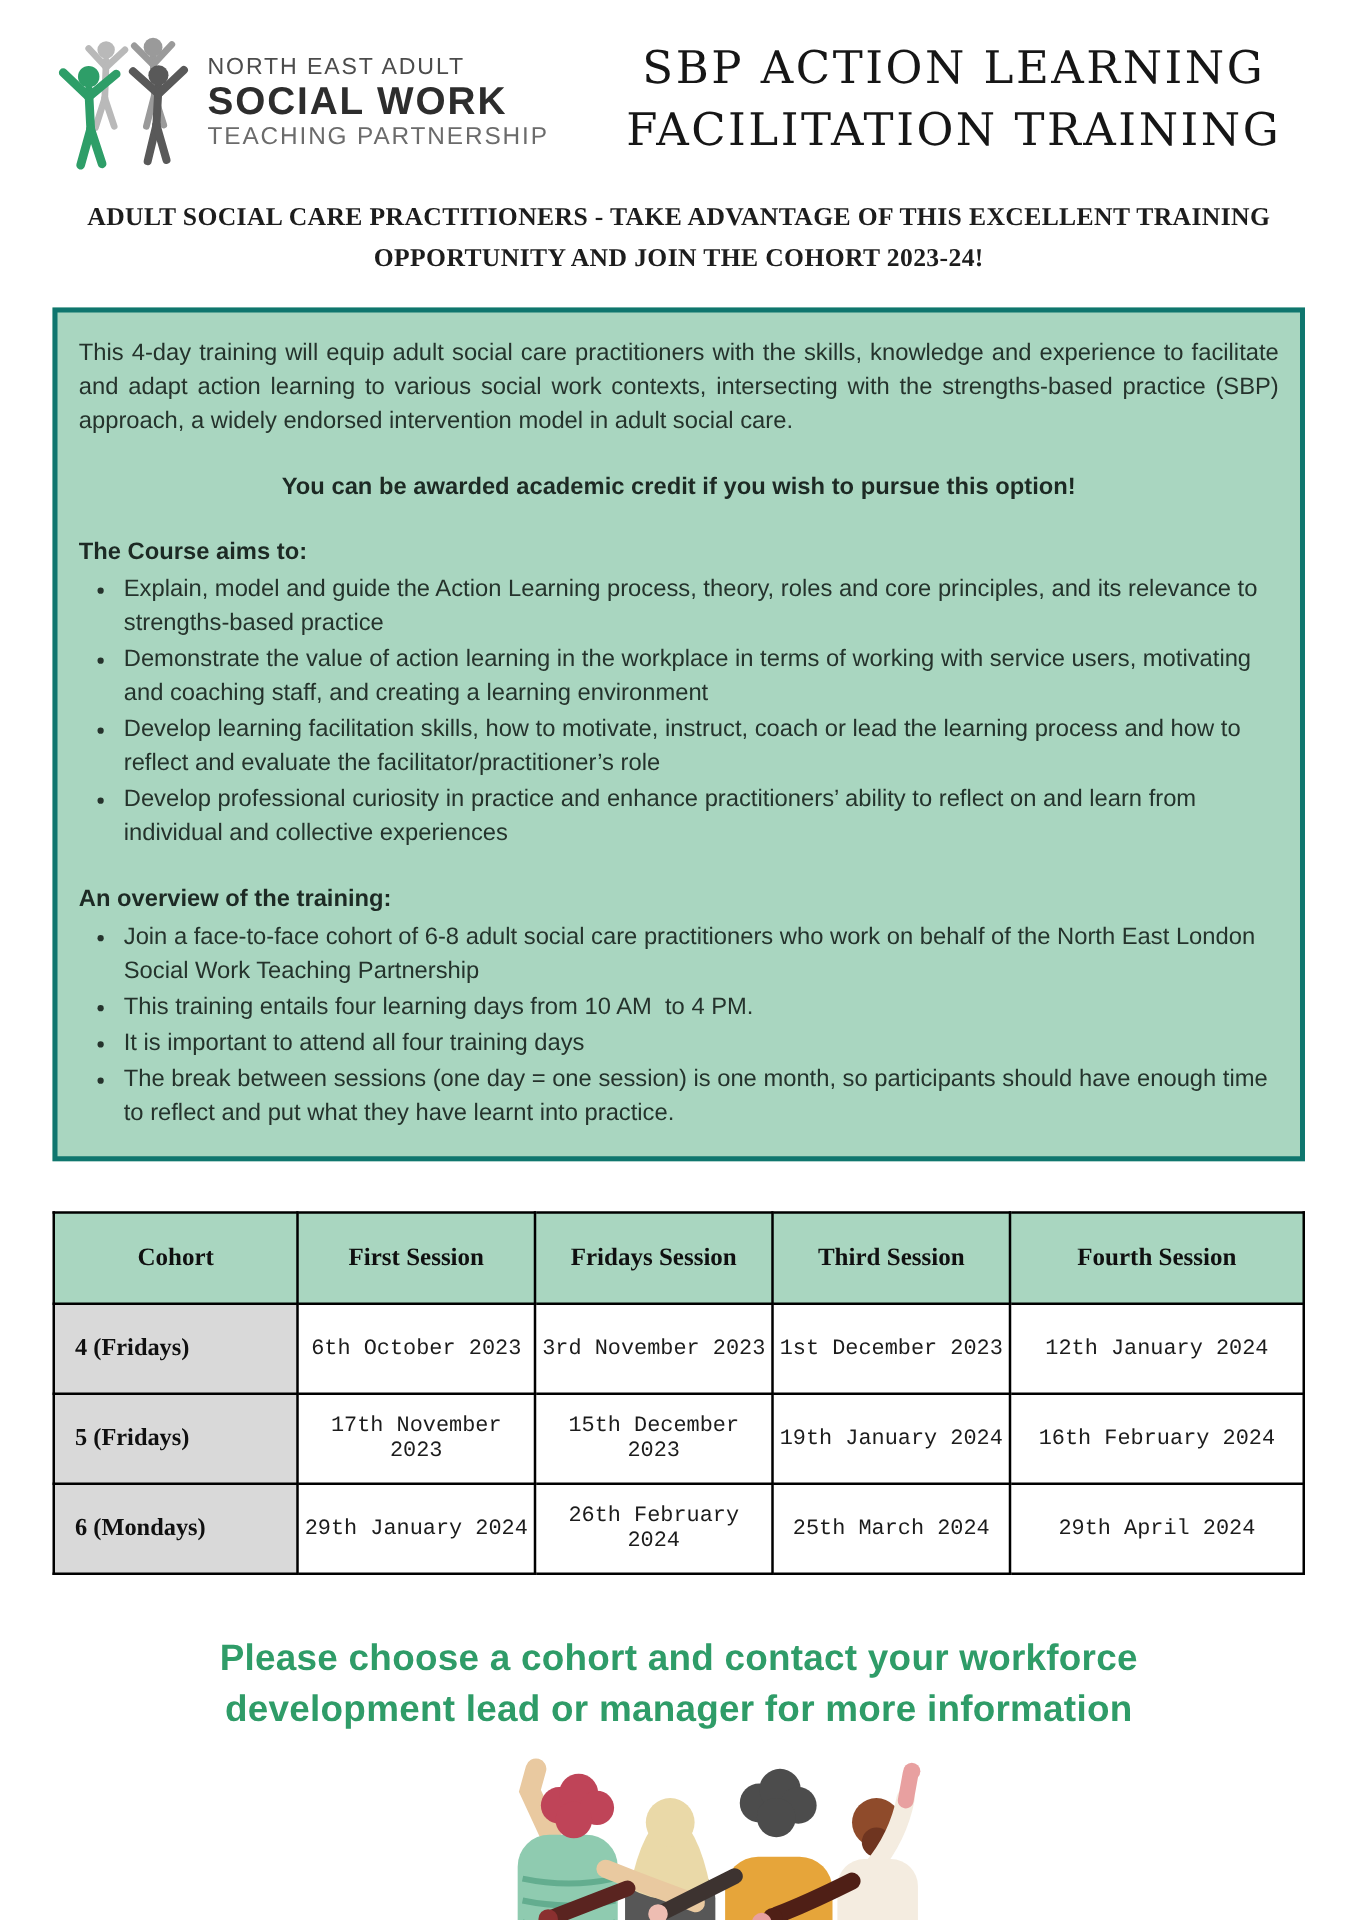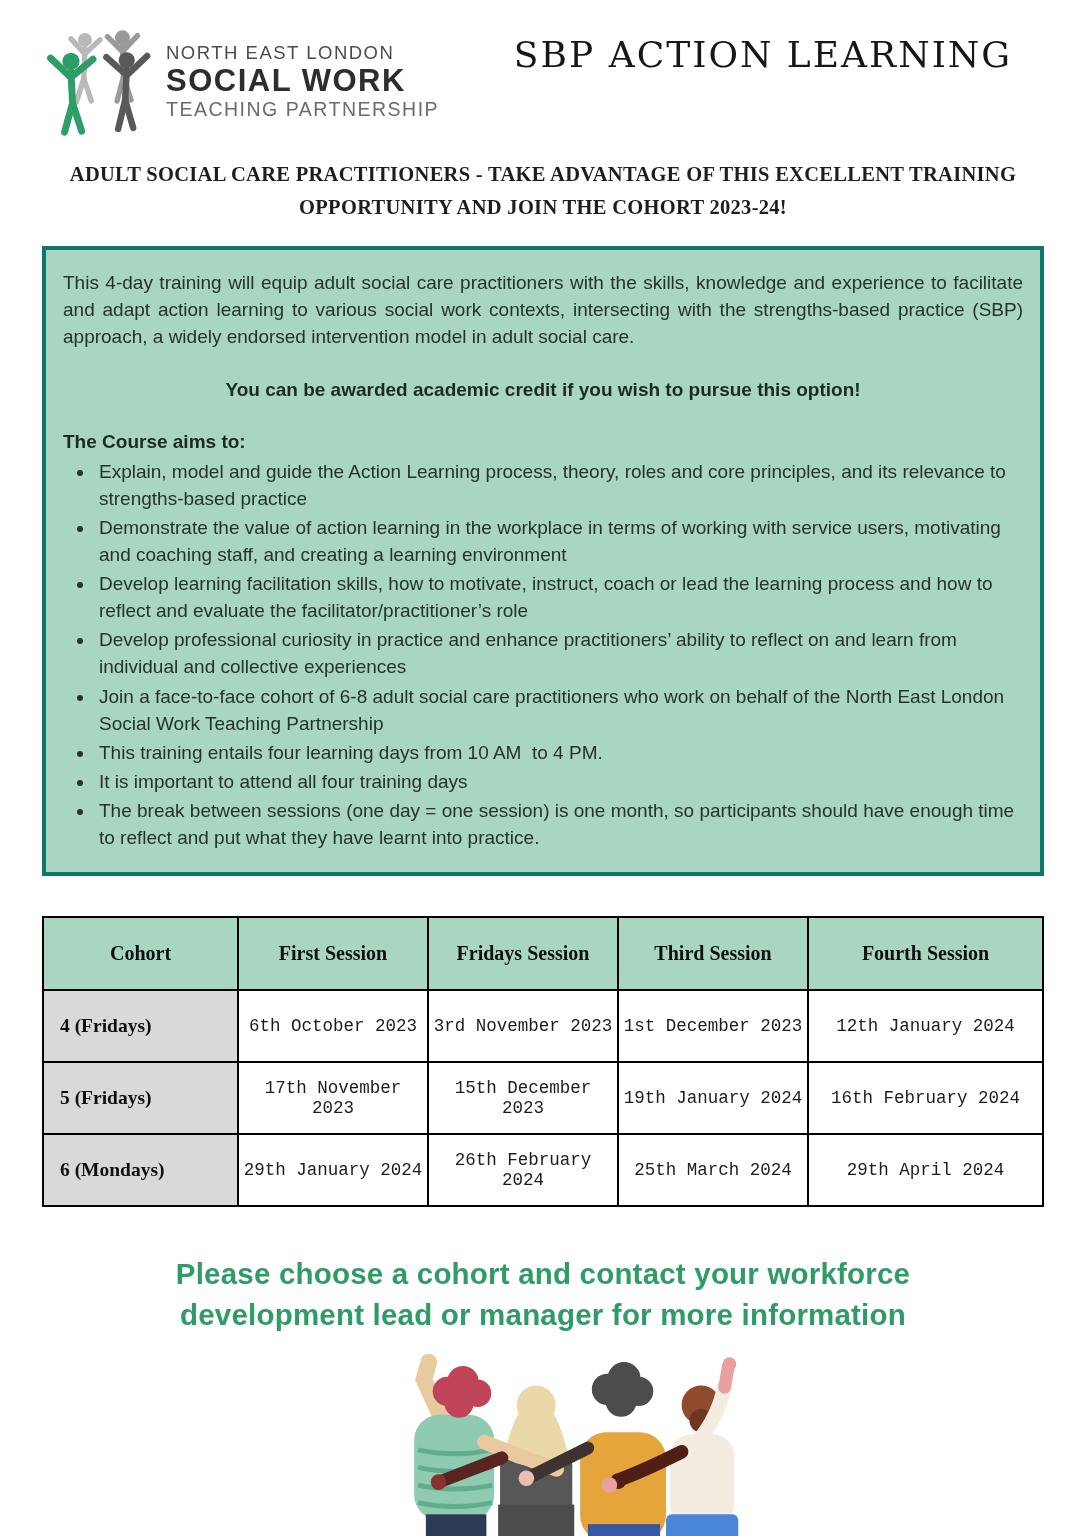--- a/index.html
+++ b/index.html
@@ -109,44 +109,46 @@
         <g stroke="#595959" stroke-width="12" stroke-linecap="round" fill="none">
           <line x1="158" y1="80" x2="155" y2="136"></line>
           <line x1="158" y1="90" x2="120" y2="56"></line>
           <line x1="158" y1="90" x2="196" y2="54"></line>
           <line x1="155" y1="136" x2="142" y2="190"></line>
           <line x1="155" y1="136" x2="170" y2="188"></line>
         </g>
         <circle cx="158" cy="62" r="15" fill="#595959"></circle>
       </svg>
       <div class="logo-text">
-        <div class="logo-l1">NORTH EAST LONDON</div>
+        <div class="logo-l1">NORTH EAST ADULT</div>
         <div class="logo-l2">SOCIAL WORK</div>
         <div class="logo-l3">TEACHING PARTNERSHIP</div>
       </div>
     </div>
     <div class="title-block">
       <div class="title-line">SBP ACTION LEARNING</div>
+      <div class="title-line">FACILITATION TRAINING</div>
     </div>
   </div>
 
   <div class="subtitle">ADULT SOCIAL CARE PRACTITIONERS - TAKE ADVANTAGE OF THIS EXCELLENT TRAINING OPPORTUNITY AND JOIN THE COHORT 2023-24!</div>
 
   <div class="info-box">
     <p class="intro">This 4-day training will equip adult social care practitioners with the skills, knowledge and experience to facilitate and adapt action learning to various social work contexts, intersecting with the strengths-based practice (SBP) approach, a widely endorsed intervention model in adult social care.</p>
     <p class="credit">You can be awarded academic credit if you wish to pursue this option!</p>
 
     <p class="bold-head">The Course aims to:</p>
     <ul>
       <li>Explain, model and guide the Action Learning process, theory, roles and core principles, and its relevance to strengths-based practice</li>
       <li>Demonstrate the value of action learning in the workplace in terms of working with service users, motivating and coaching staff, and creating a learning environment</li>
       <li>Develop learning facilitation skills, how to motivate, instruct, coach or lead the learning process and how to reflect and evaluate the facilitator/practitioner’s role</li>
       <li>Develop professional curiosity in practice and enhance practitioners’ ability to reflect on and learn from individual and collective experiences</li>
     </ul>
 
+    <p class="bold-head">An overview of the training:</p>
     <ul>
       <li>Join a face-to-face cohort of 6-8 adult social care practitioners who work on behalf of the North East London Social Work Teaching Partnership</li>
       <li>This training entails four learning days from 10 AM  to 4 PM.</li>
       <li>It is important to attend all four training days</li>
       <li>The break between sessions (one day = one session) is one month, so participants should have enough time to reflect and put what they have learnt into practice.</li>
     </ul>
   </div>
 
   <table class="schedule">
     <colgroup>

